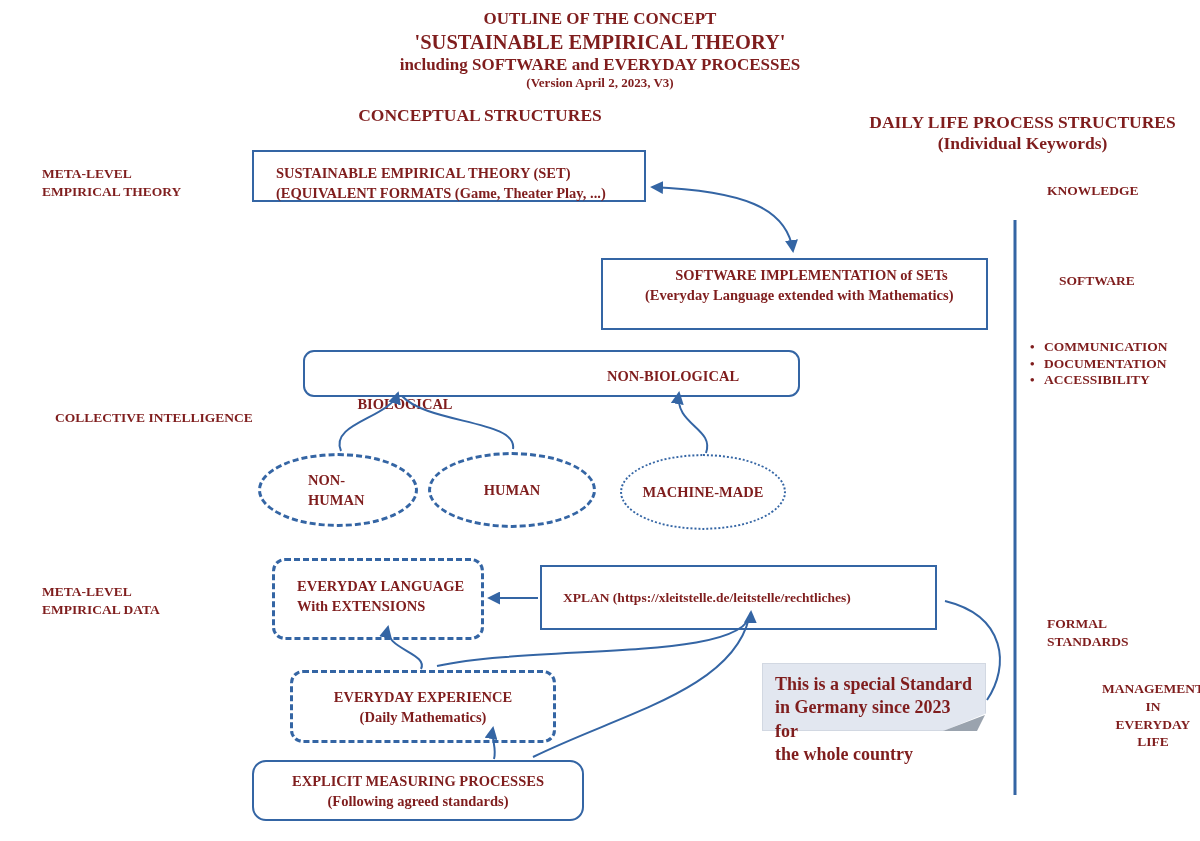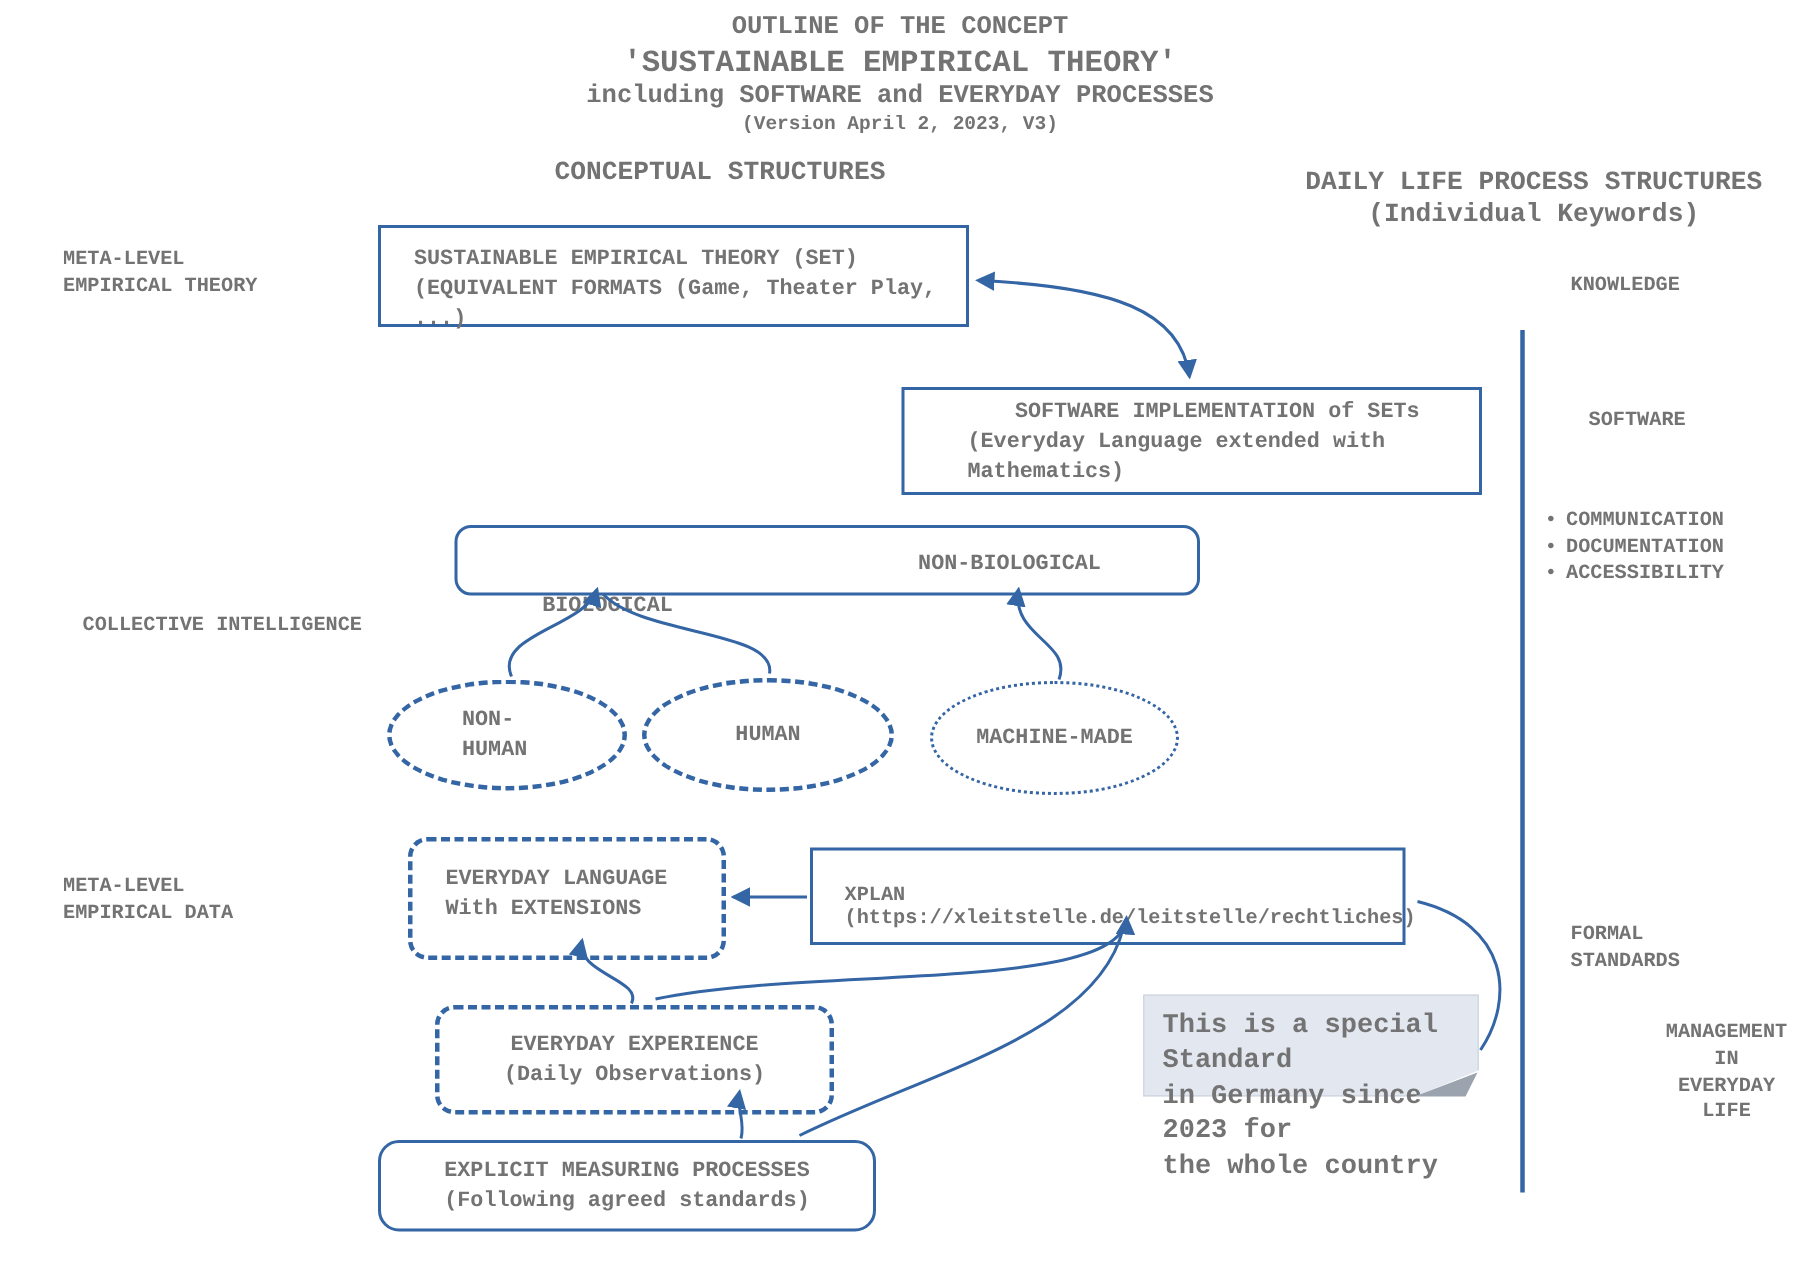--- a/index.html
+++ b/index.html
@@ -1,18 +1,18 @@
 <!DOCTYPE html>
 <html><head>
 <meta charset="utf-8">
 <style>
   html,body{margin:0;padding:0;background:#ffffff;}
   #canvas{
     position:relative;width:1200px;height:841px;background:#ffffff;overflow:hidden;
-    font-family:Liberation Mono, monospace;font-weight:bold;color:#737373;
+    font-family:Liberation Serif, serif;font-weight:bold;color:#7f1d1d;
   }
   .abs{position:absolute;}
   .pre{white-space:pre-line;}
   
   .title-wrap{left:0;top:9;width:100%;text-align:center;line-height:1.22;}
   .t1{font-size:17px;}
   .t2{font-size:20.5px;}
   .t3{font-size:17px;}
   .t4{font-size:13px;}
   .col-head{font-size:17.5px;text-align:center;line-height:1.22;}
@@ -76,21 +76,21 @@
     <div class="bullet-row">
       <span class="bullet-dot">•</span>
       <span>ACCESSIBILITY</span>
     </div>
   </div>
   <div class="abs side-label pre" style="left:1047px;top:580px;margin-top:35px;">FORMAL
 STANDARDS</div>
   <div class="abs side-label pre" style="left:1102px;top:680px;text-align:center;">MANAGEMENT IN
 EVERYDAY LIFE</div>
 
-  <div class="node" style="left:252px;top:150px;width:394px;height:68px;">
+  <div class="node" style="left:252px;top:150px;width:394px;height:52px;">
     <div class="node-text" style="padding:11px 0 0 22px;">
       <div>SUSTAINABLE EMPIRICAL THEORY (SET)</div>
       <div>(EQUIVALENT FORMATS (Game, Theater Play, ...)</div>
     </div>
   </div>
 
   <div class="node" style="left:601px;top:258px;width:387px;height:72px;">
     <div class="node-text" style="padding:5px 8px 0 10px;margin-left:32px;">
       <div style="text-align:center;">SOFTWARE IMPLEMENTATION of SETs</div>
       <div>(Everyday Language extended with Mathematics)</div>
@@ -117,21 +117,21 @@
     <div class="abs node-text pre" style="left:22px;top:15px;">EVERYDAY LANGUAGE
 With EXTENSIONS</div>
   </div>
 
   <div class="node" style="left:540px;top:565px;width:397px;height:65px;">
     <div class="abs" style="left:21px;top:23px;font-size:13.5px;">XPLAN (https://xleitstelle.de/leitstelle/rechtliches)</div>
   </div>
 
   <div class="dashedbox abs center-txt" style="left:290px;top:670px;width:260px;height:67px;">
     <span class="node-text pre">EVERYDAY EXPERIENCE
-(Daily Observations)</span>
+(Daily Mathematics)</span>
   </div>
 
   <div class="node center-txt" style="left:252px;top:760px;width:332px;height:61px;border-width:2.5px;border-radius:14px;">
     <span class="node-text pre">EXPLICIT MEASURING PROCESSES
 (Following agreed standards)</span>
   </div>
 
   <div class="note pre" style="left:762px;top:663px;width:224px;height:68px;">This is a special Standard
 in Germany since 2023 for
 the whole country</div>

